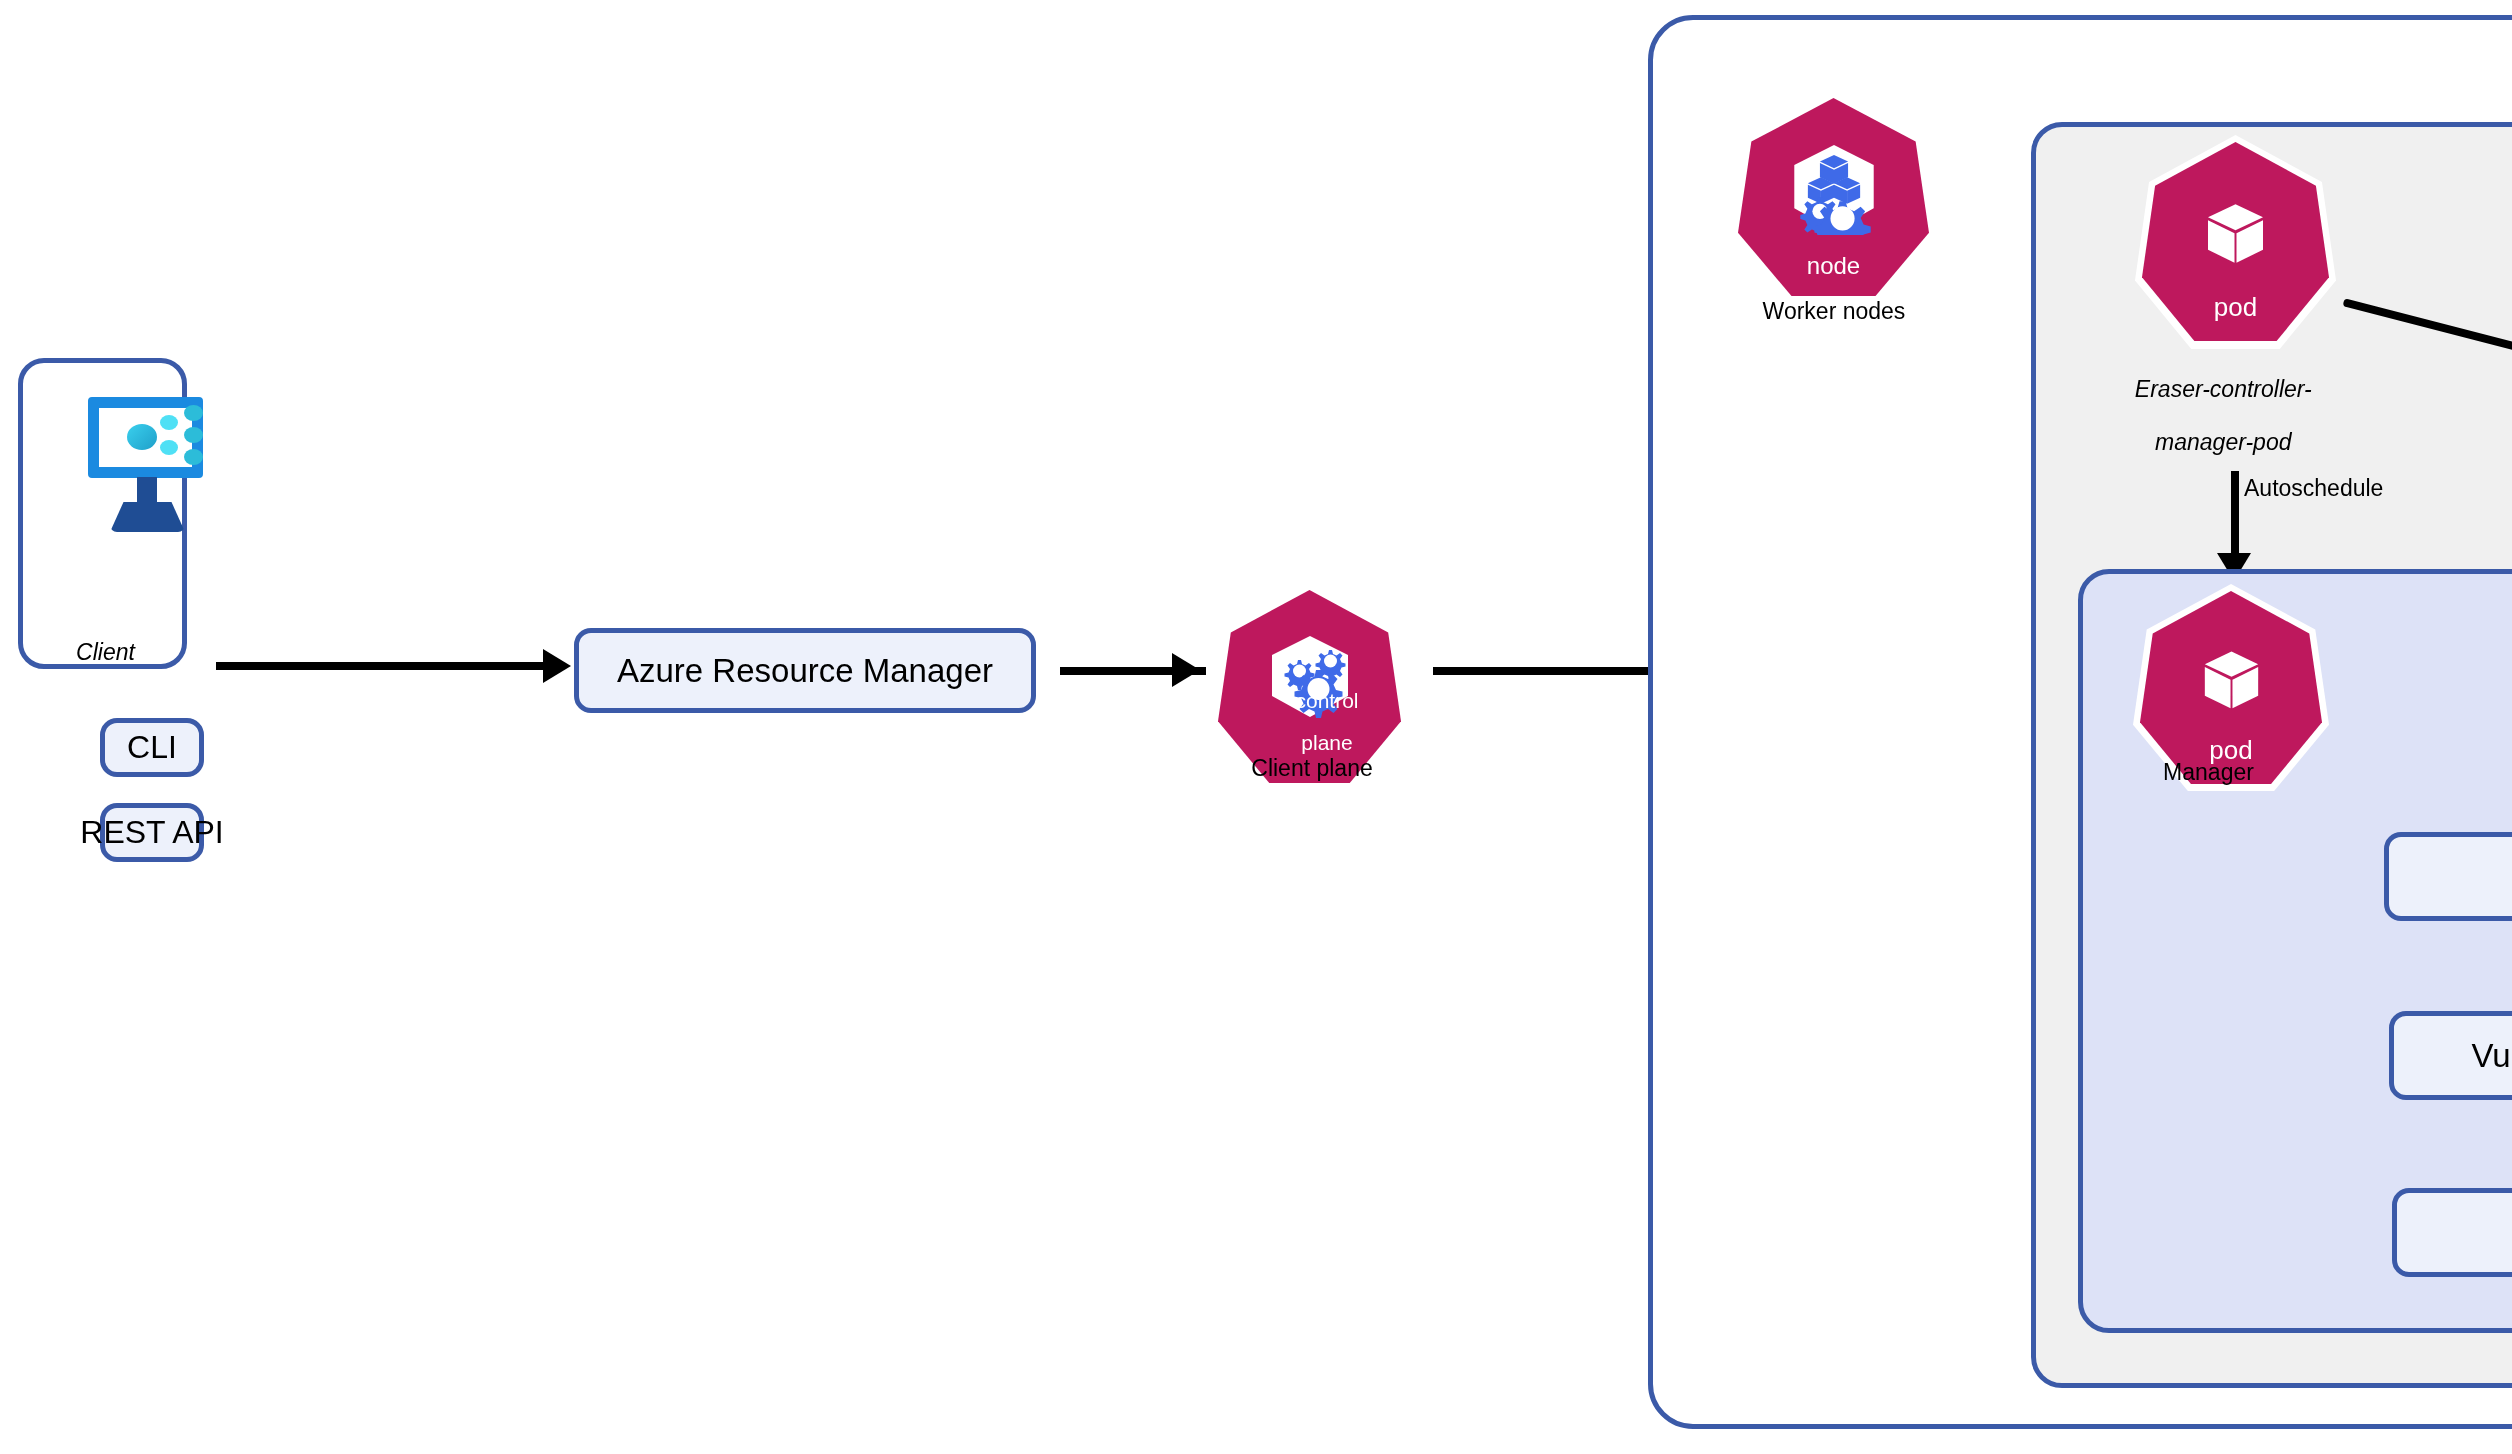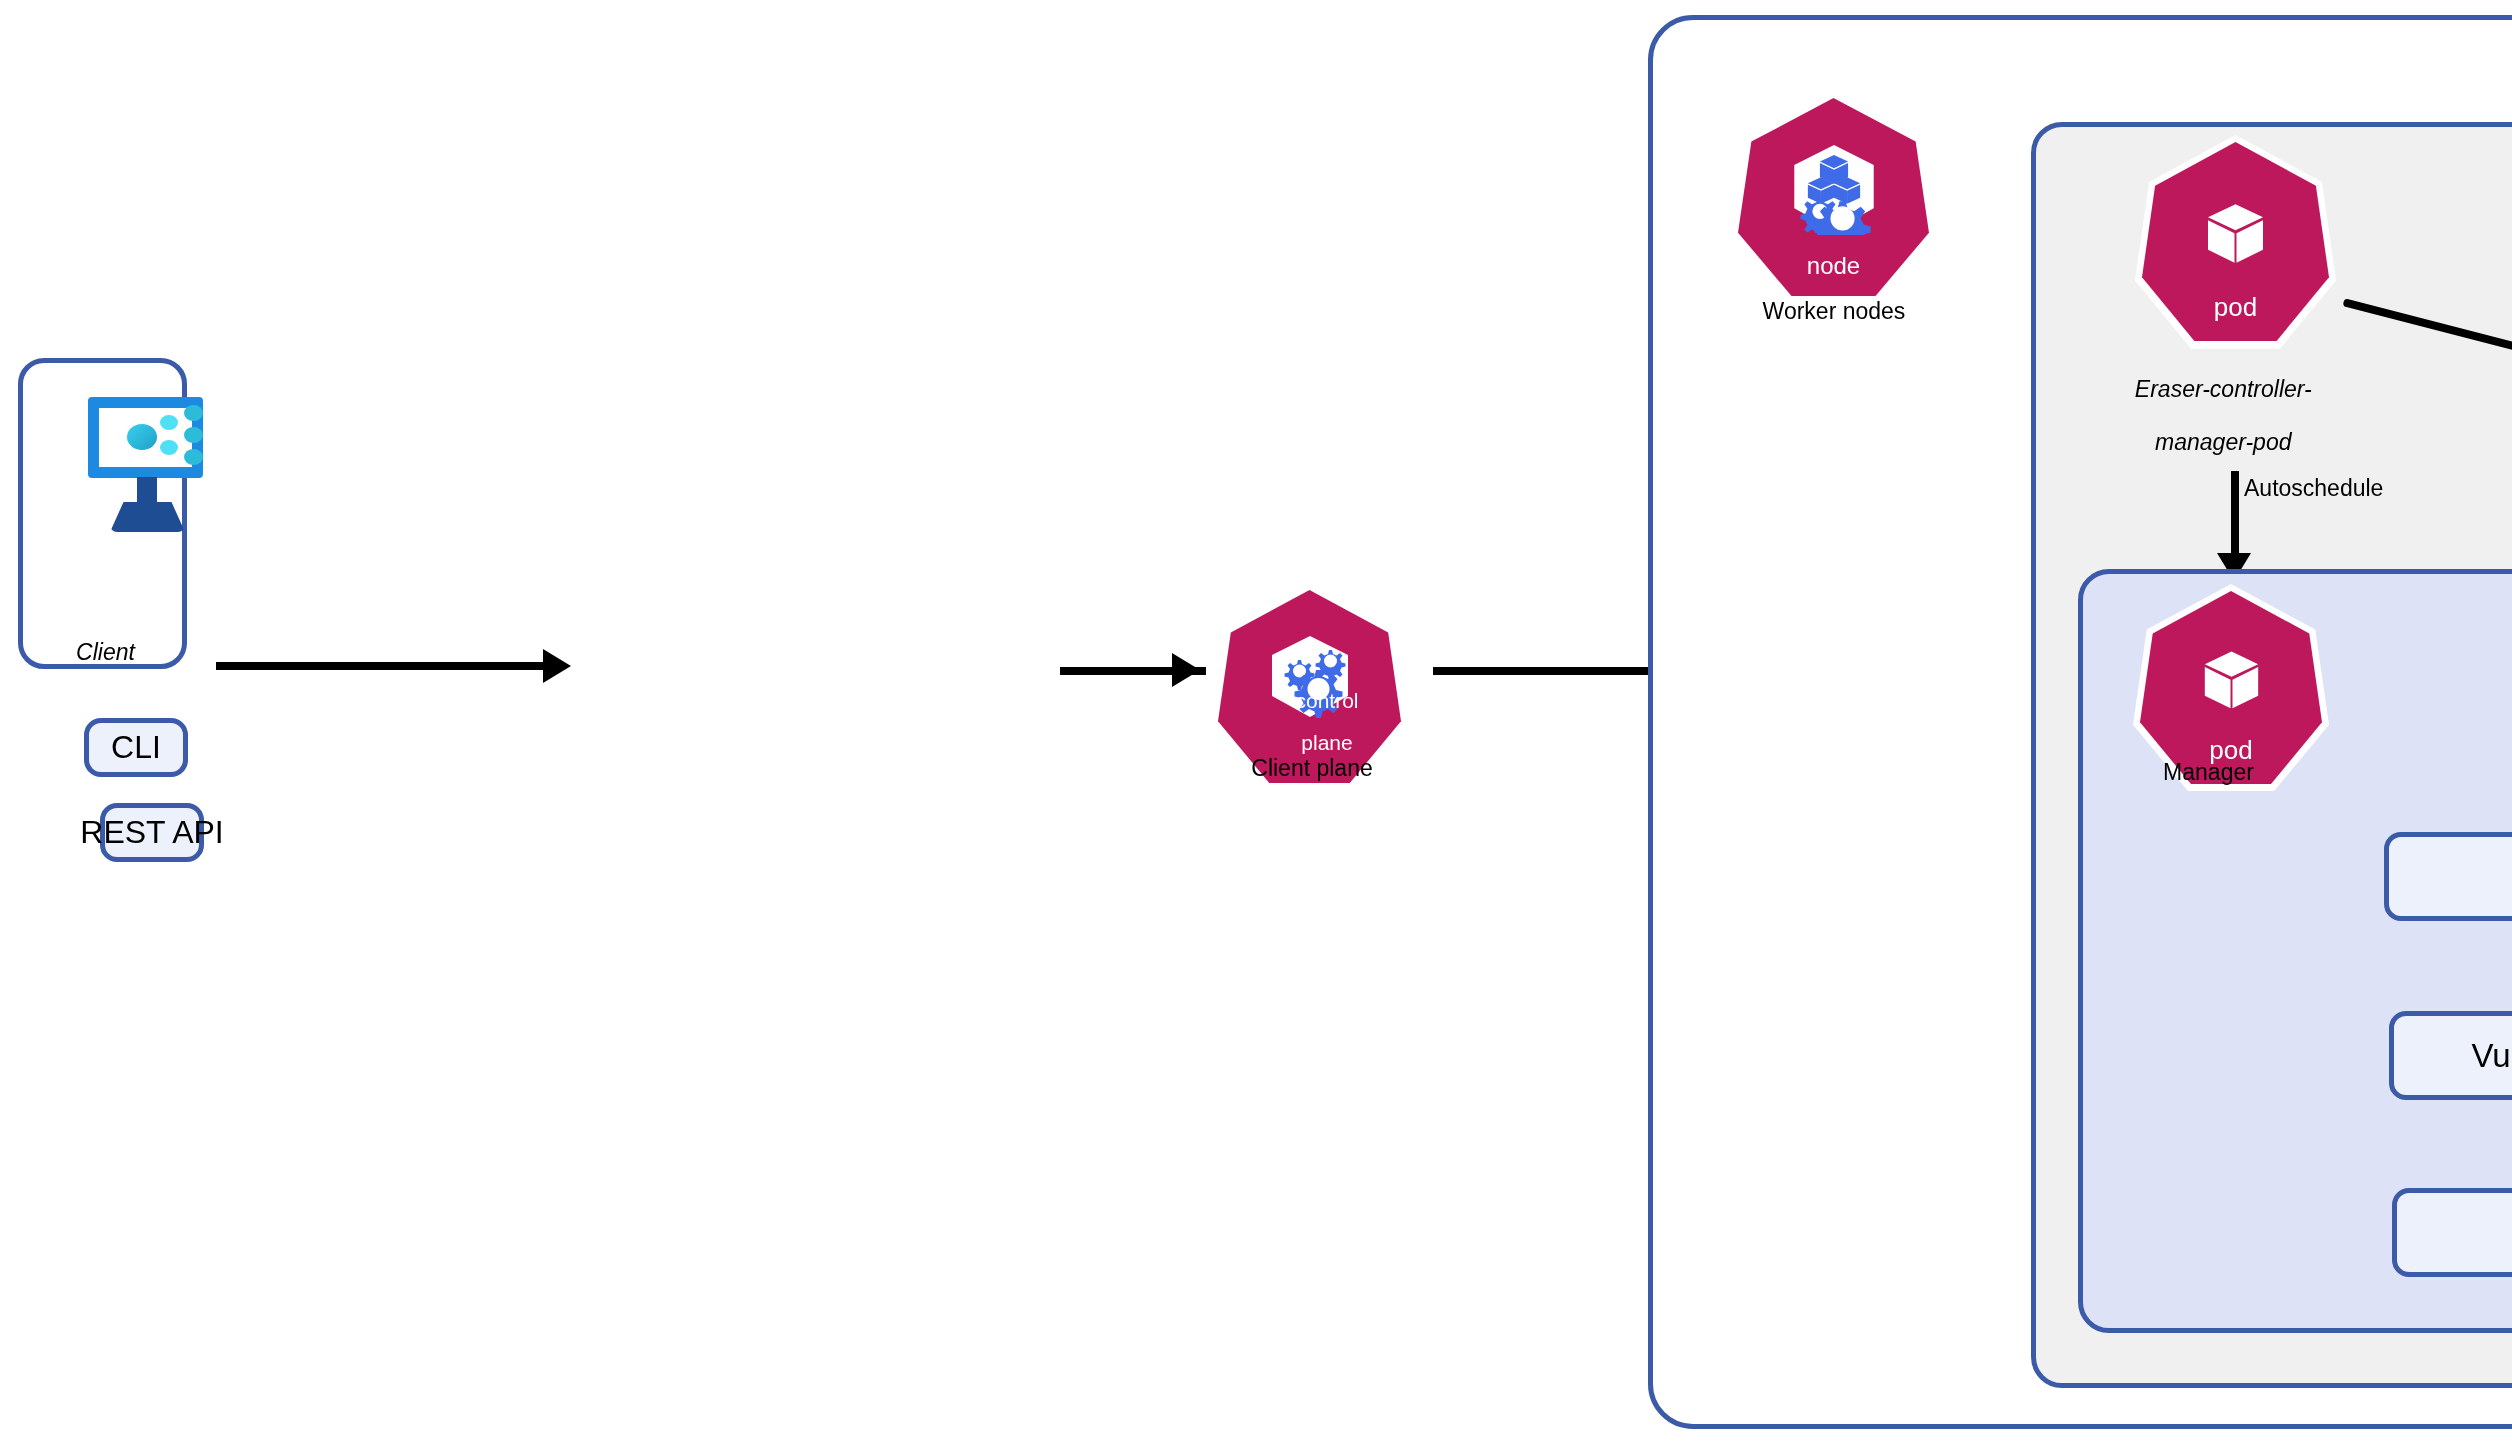--- a/index.html
+++ b/index.html
@@ -47,21 +47,21 @@
   .pill{
     border:5.5px solid #3b5aa8;
     border-radius:17px;
     background:#edf1fb;
     box-sizing:border-box;
     display:flex;align-items:center;justify-content:center;
     color:#000000;
     font-size:32px;
     white-space:nowrap;
   }
-  .pill-cli{left:84px; top:718px; width:104px; height:59px;}
+  .pill-cli{left:100px; top:718px; width:104px; height:59px;}
   .pill-rest{left:100px; top:803px; width:104px; height:59px;}
   .pill-arm{left:574px; top:628px; width:462px; height:85px; font-size:33px;}
   .pill-collector{left:2384px; top:832px; width:470px; height:89px; font-size:33px;}
   .pill-scanner{left:2389px; top:1011px; width:470px; height:89px; font-size:33px;}
   .pill-remover{left:2392px; top:1188px; width:470px; height:89px; font-size:33px;}
 
   
   .cap{
     color:#000000;
     font-size:23px;
@@ -149,20 +149,21 @@
   <div class="abs dot" style="left:184px;top:449px;width:19px;height:16px;background:#2cbcd9;"></div>
 
   <div class="abs cap cap-client">Client</div>
 
   <div class="abs pill pill-cli">CLI</div>
   <div class="abs pill pill-rest">REST API</div>
 
   <div class="abs arrow-line" style="left:216px;top:662px;width:327px;height:7.5px;"></div>
   <div class="abs arrow-head-r" style="left:543px;top:649px;"></div>
 
+  <div class="abs pill pill-arm">Azure Resource Manager</div>
 
   <div class="abs arrow-line" style="left:1060px;top:667px;width:146px;height:7.5px;"></div>
   <div class="abs arrow-head-r" style="left:1172px;top:653px;"></div>
 
   <div class="abs k8s" style="left:1218px;top:590px;width:183px;height:193px;">
     <svg width="100" height="90" viewBox="0 0 200 180" style="margin-top:-17px;">
       <polygon points="100,6 176,44 176,126 100,168 24,126 24,44" fill="#ffffff"></polygon>
       <g fill="#3f6ae8">
         <path d="M138 34 l6 0 2 8 7 3 7-5 5 5 -5 7 3 7 8 2 0 6 -8 2 -3 7 5 7 -5 5 -7-5 -7 3 -2 8 -6 0 -2-8 -7-3 -7 5 -5-5 5-7 -3-7 -8-2 0-6 8-2 3-7 -5-7 5-5 7 5 7-3z"></path>
         <circle cx="141" cy="56" r="13" fill="#ffffff"></circle>

